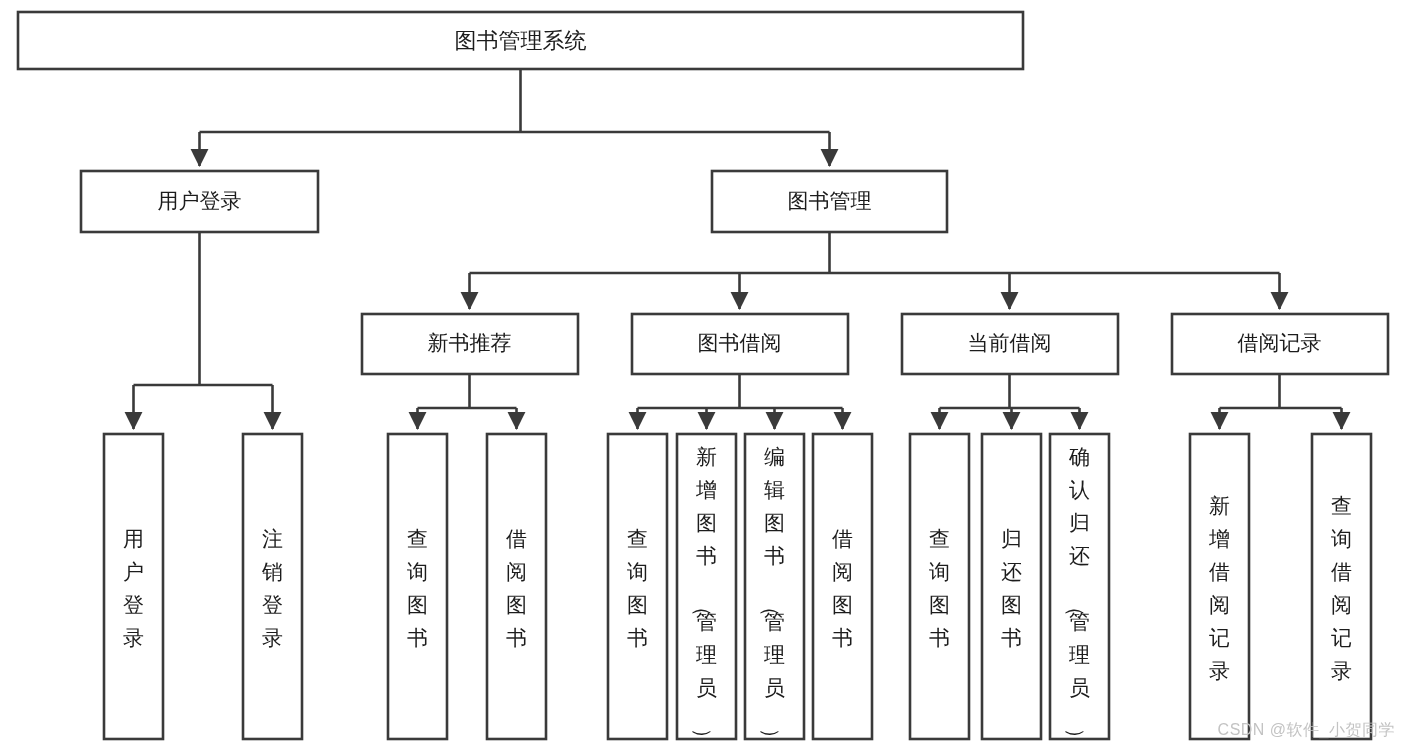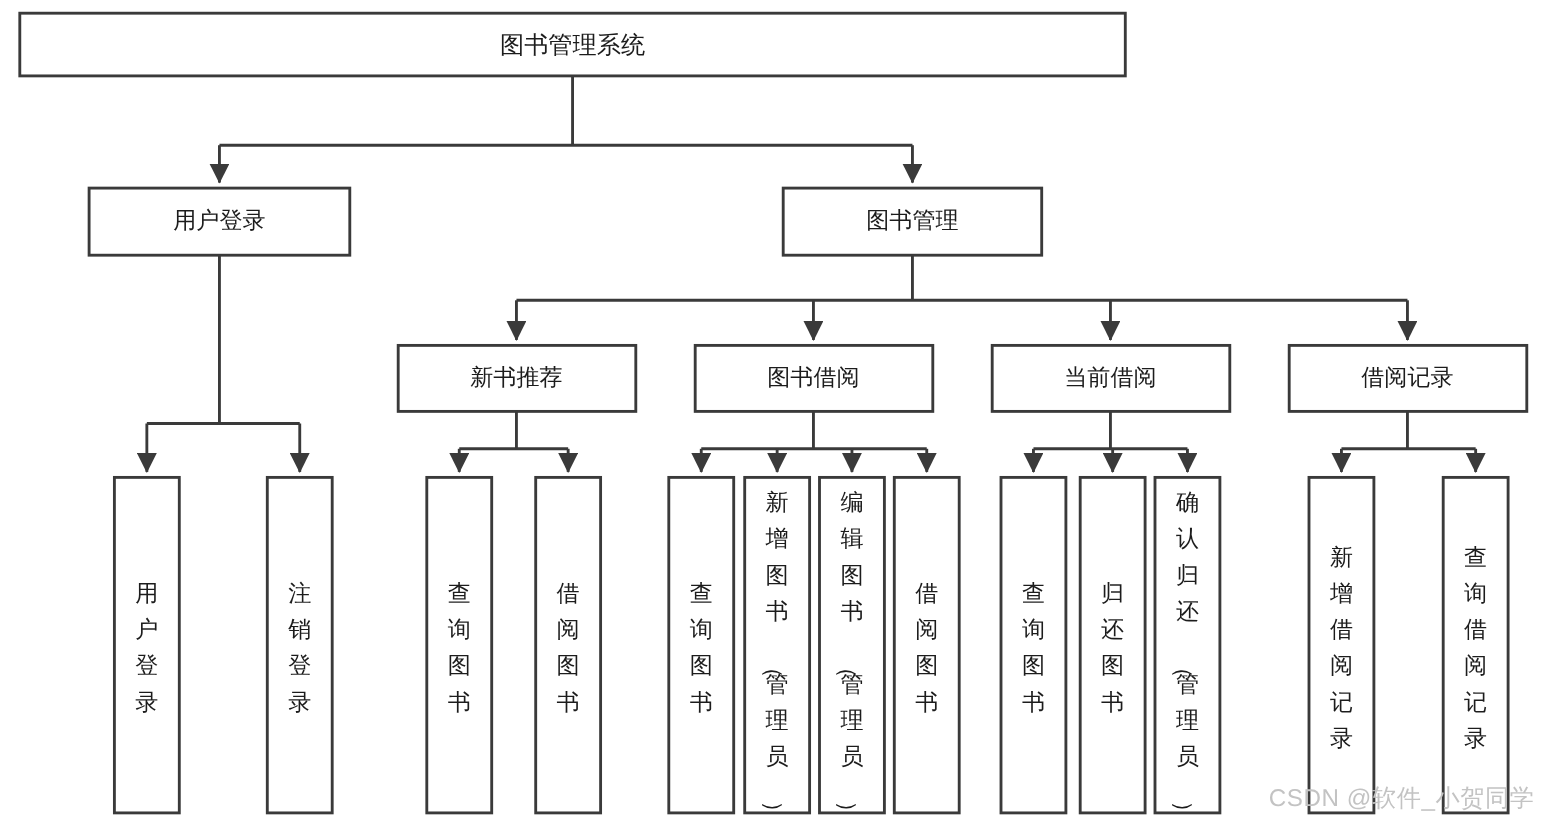--- a/index.html
+++ b/index.html
@@ -48,21 +48,21 @@
   }
   .arrow-head {
     fill: #3a3a3a;
     stroke: none;
   }
   .watermark {
     position: absolute;
     right: 10px;
     bottom: 6px;
     font-family: "Liberation Sans", "DejaVu Sans", sans-serif;
-    font-size: 22px;
+    font-size: 16px;
     color: #c3c3c3;
     white-space: nowrap;
     letter-spacing: 0.5px;
     pointer-events: none;
   }
 </style>
 </head>
 <body>
 
 <svg id="diagram" viewBox="0 0 1405 747" xmlns="http://www.w3.org/2000/svg">

